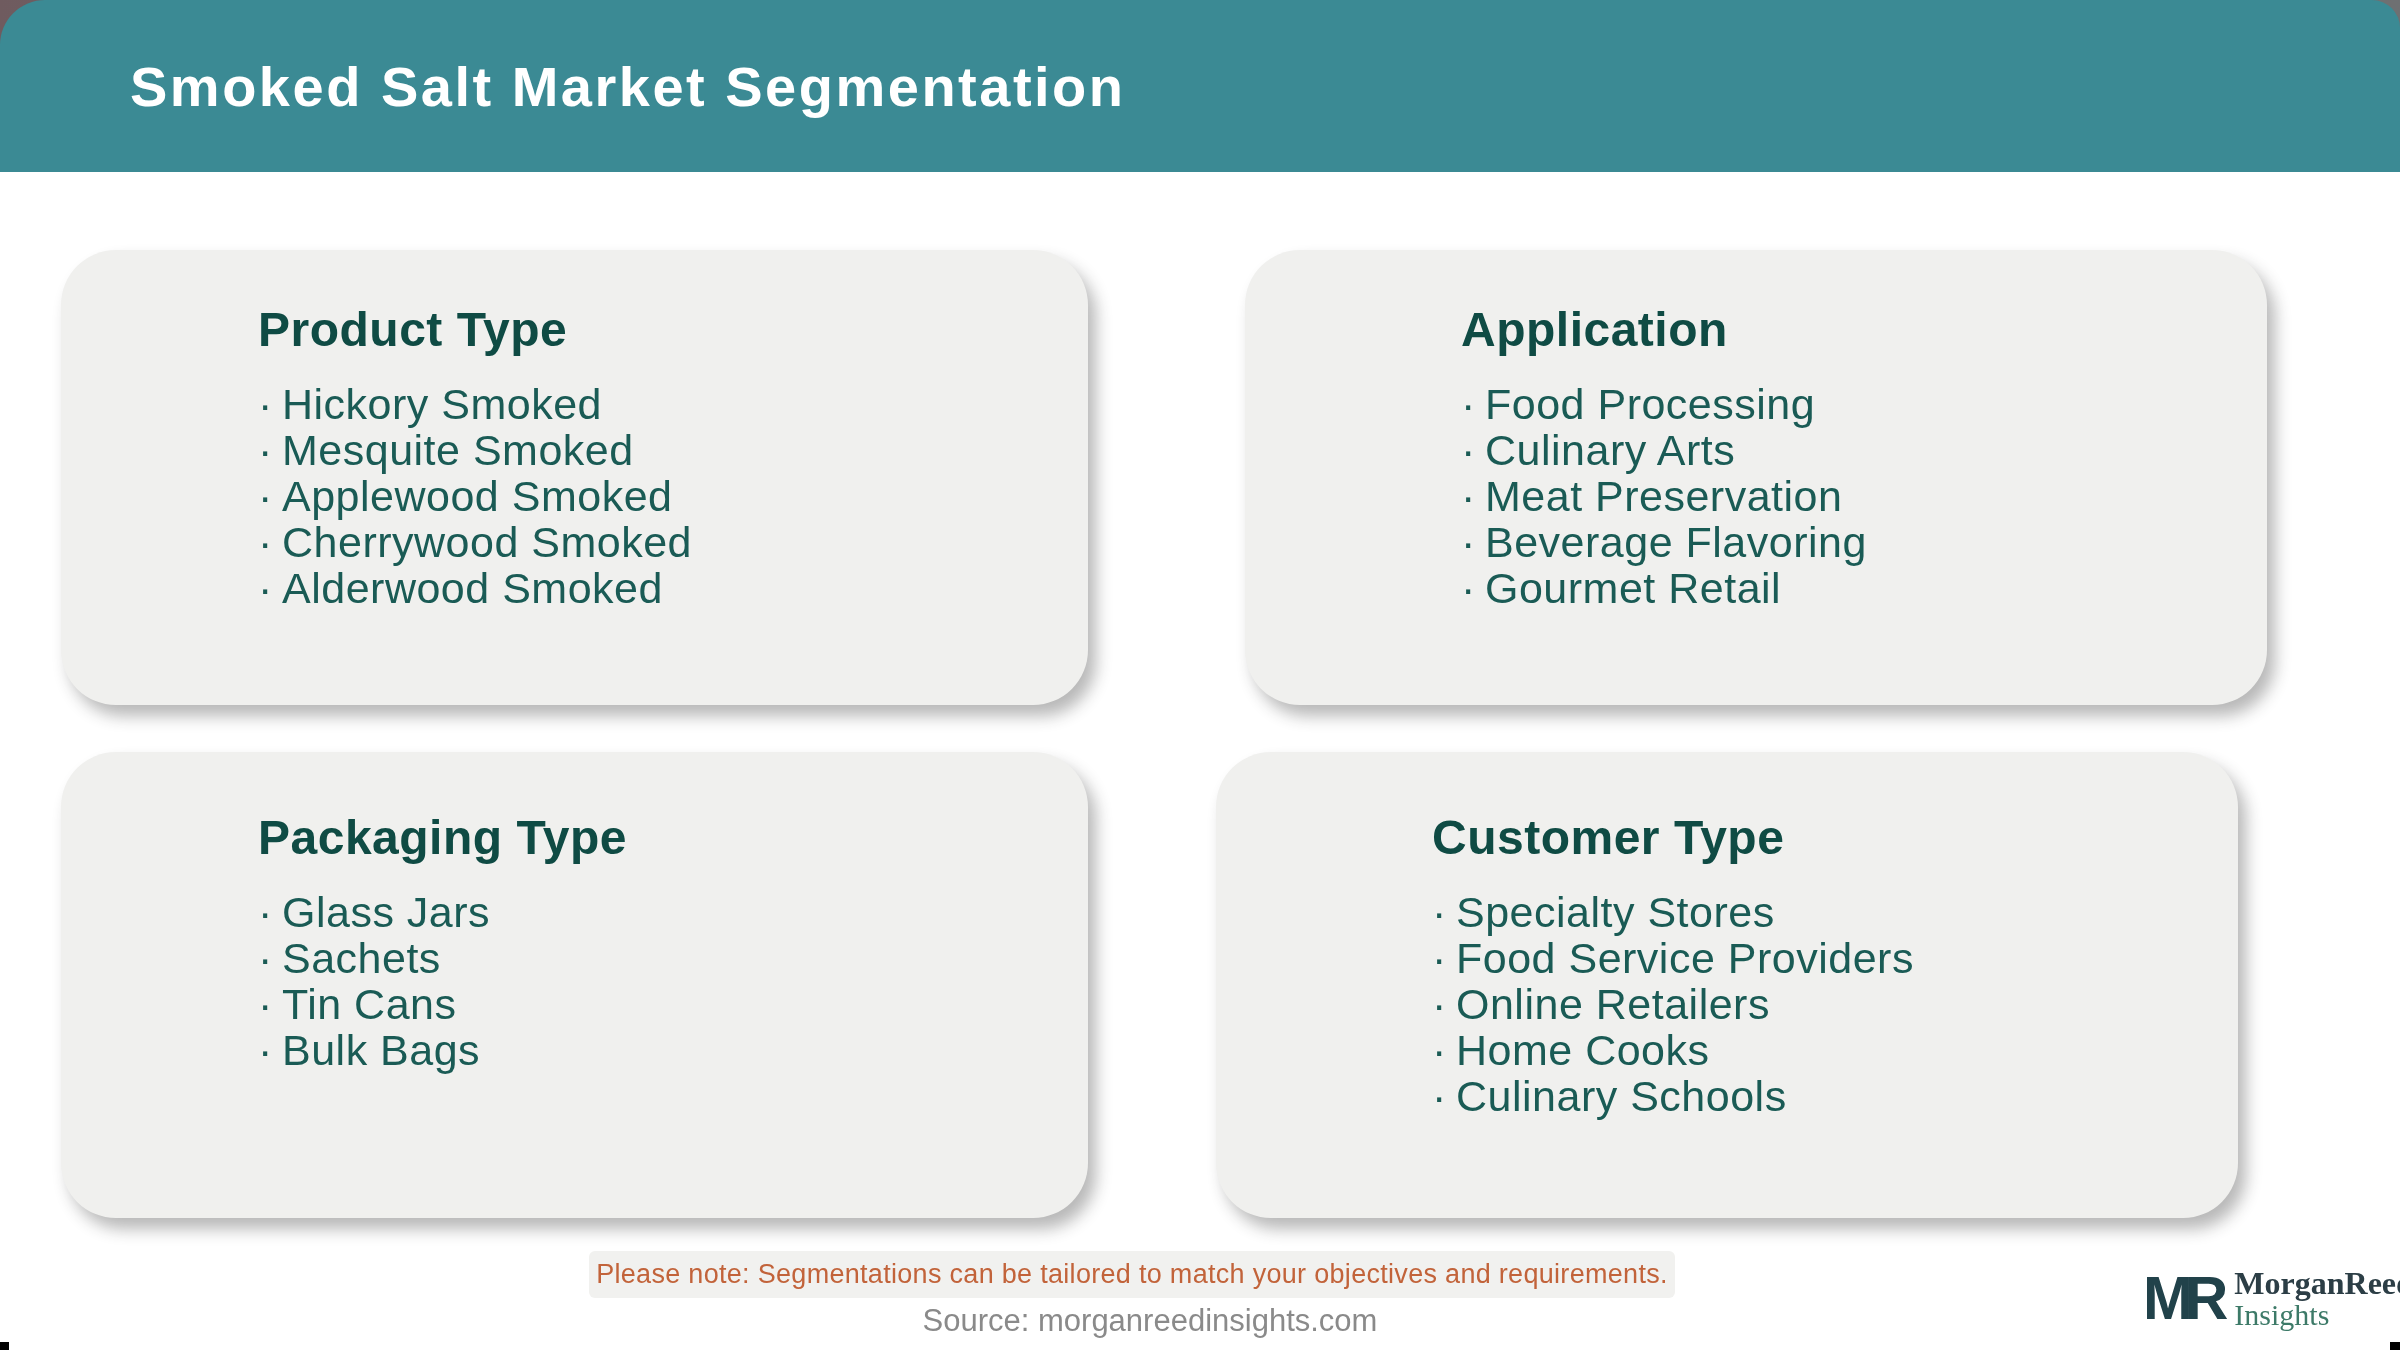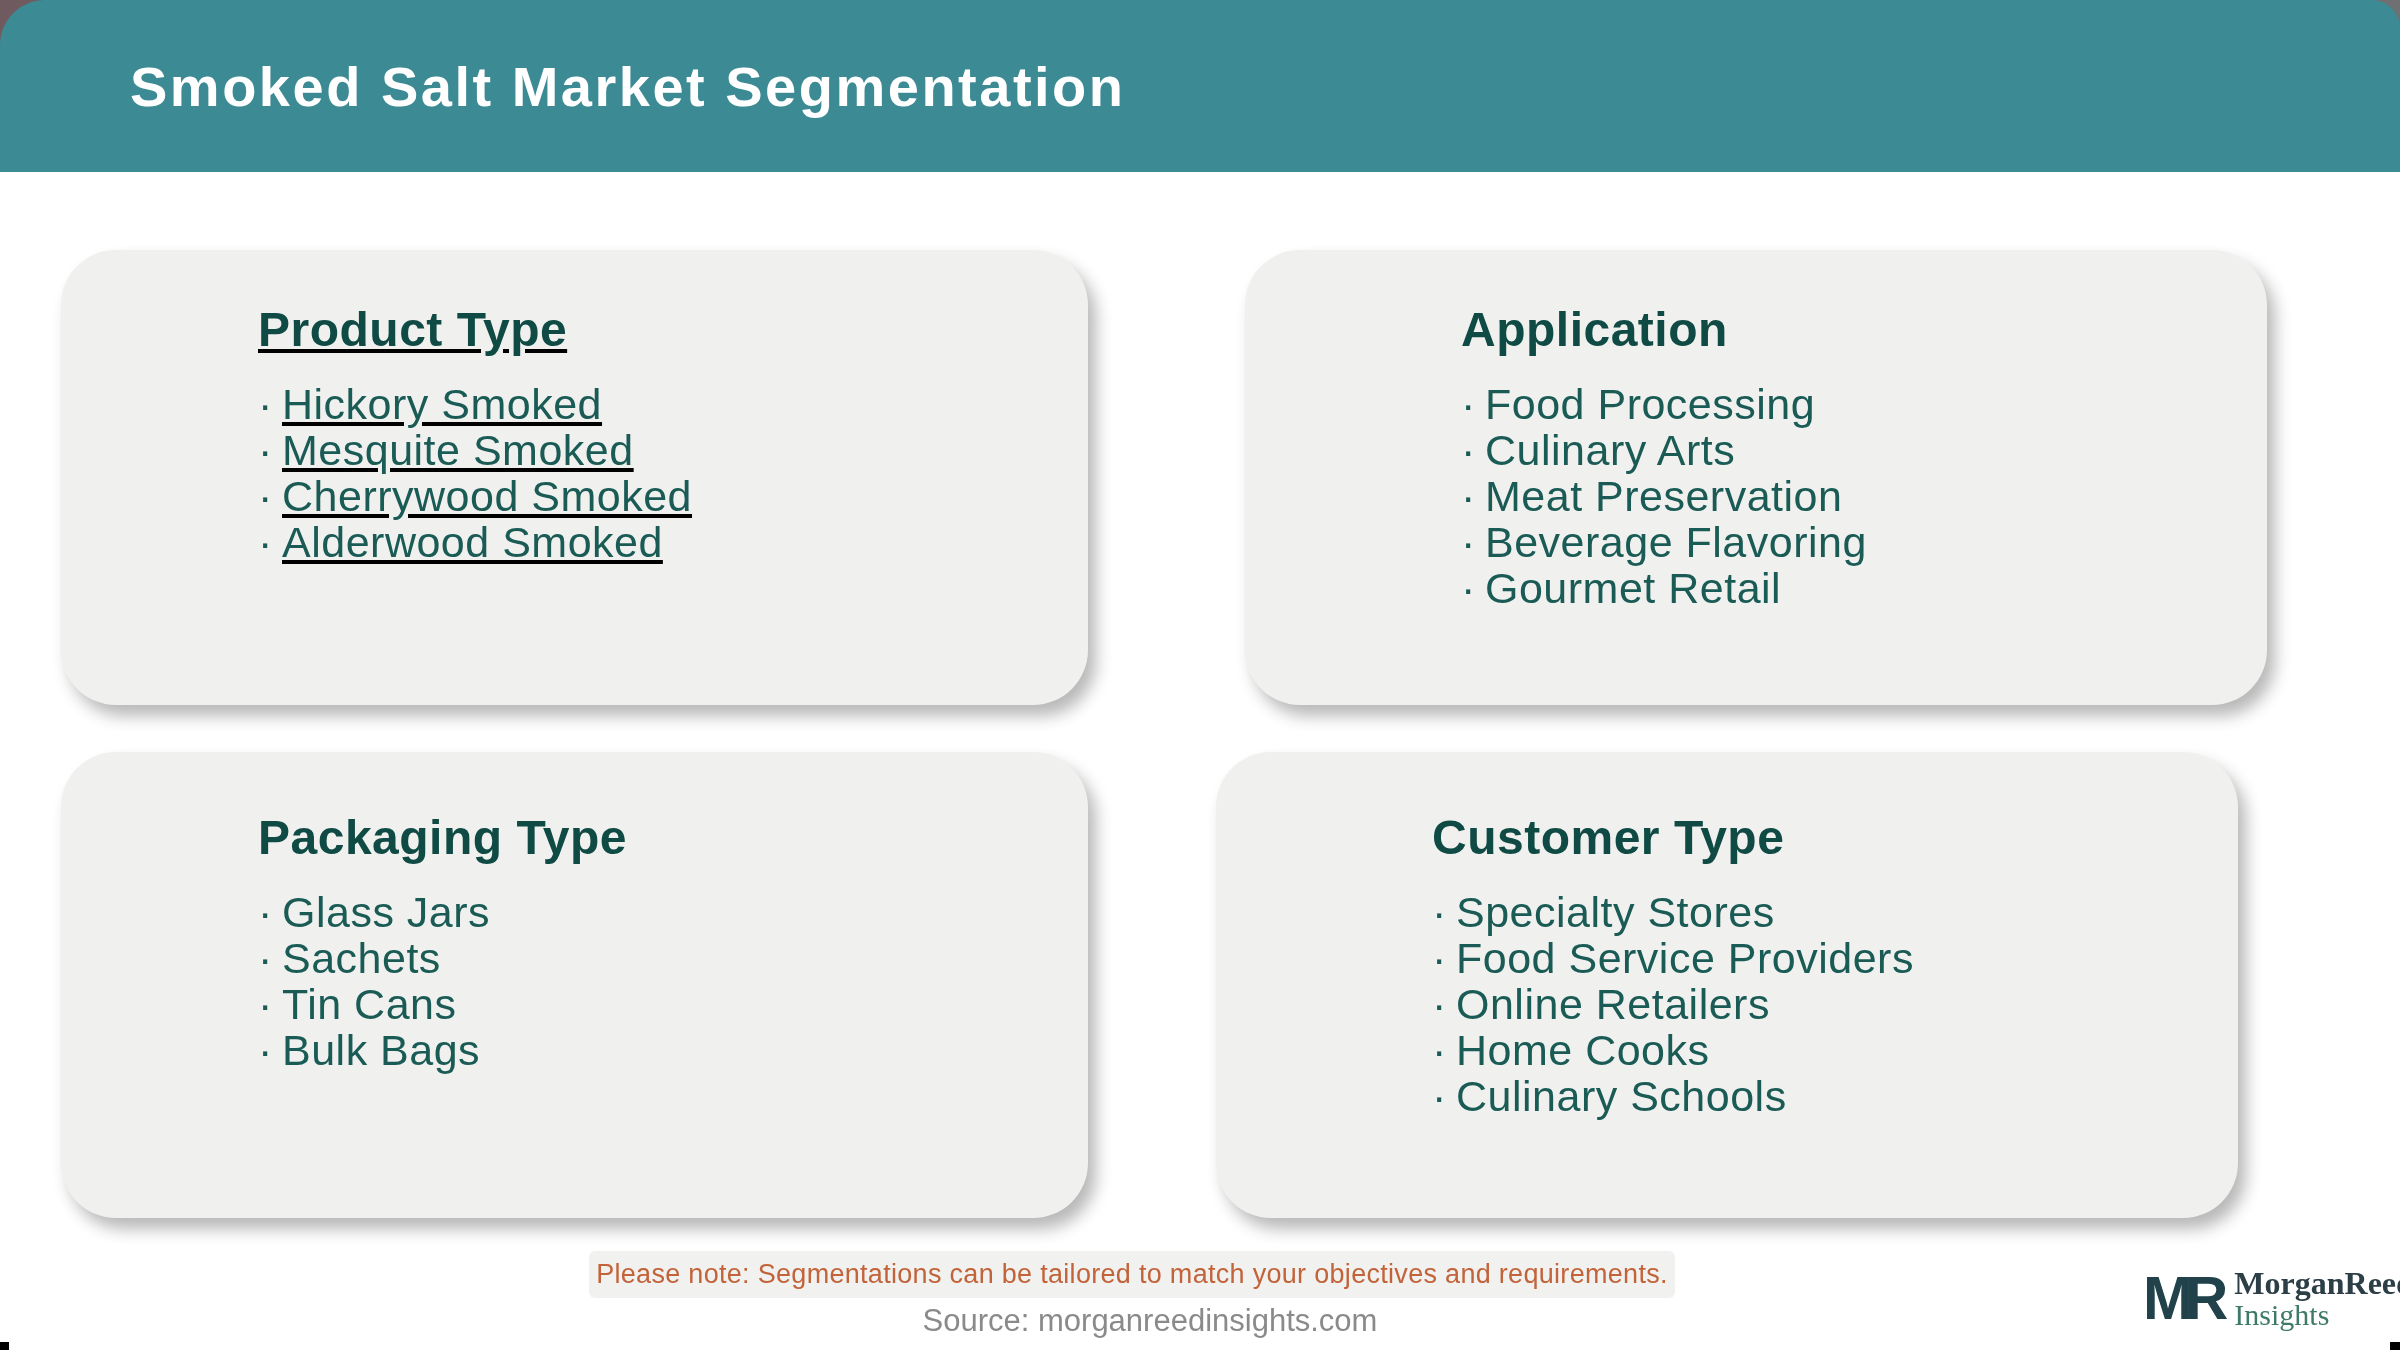--- a/index.html
+++ b/index.html
@@ -41,21 +41,21 @@
     letter-spacing: 2.5px;
   }
 
   
   .card {
     position: absolute;
     background: #f0f0ee;
     border-radius: 55px;
     box-shadow: 8px 11px 16px rgba(40, 40, 40, 0.33);
   }
-  .card-1 { left: 61px;   top: 250px; width: 1027px; height: 455px; padding: 52px 40px 0 197px; text-decoration: underline; }
+  .card-1 { left: 61px;   top: 250px; width: 1027px; height: 455px; padding: 52px 40px 0 197px; }
   .card-2 { left: 1245px; top: 250px; width: 1022px; height: 455px; padding: 52px 40px 0 216px; }
   .card-3 { left: 61px;   top: 752px; width: 1027px; height: 466px; padding: 58px 40px 0 197px; }
   .card-4 { left: 1216px; top: 752px; width: 1022px; height: 466px; padding: 58px 40px 0 216px; }
 
   .card-title {
     color: #0f4b44;
     font-size: 48px;
     font-weight: bold;
     letter-spacing: 0.5px;
     margin-bottom: 24px;
@@ -149,20 +149,21 @@
   <div class="header-backdrop"></div>
 
   <div class="header">
     <div class="header-title">Smoked Salt Market Segmentation</div>
   </div>
 
   <div class="card card-1">
     <div class="card-title">Product Type</div>
     <div class="card-item"><span class="bullet">·</span><span>Hickory Smoked</span></div>
     <div class="card-item"><span class="bullet">·</span><span>Mesquite Smoked</span></div>
+    <div class="card-item"><span class="bullet">·</span><span>Applewood Smoked</span></div>
     <div class="card-item"><span class="bullet">·</span><span>Cherrywood Smoked</span></div>
     <div class="card-item"><span class="bullet">·</span><span>Alderwood Smoked</span></div>
   </div>
 
   <div class="card card-2">
     <div class="card-title">Application</div>
     <div class="card-item"><span class="bullet">·</span><span>Food Processing</span></div>
     <div class="card-item"><span class="bullet">·</span><span>Culinary Arts</span></div>
     <div class="card-item"><span class="bullet">·</span><span>Meat Preservation</span></div>
     <div class="card-item"><span class="bullet">·</span><span>Beverage Flavoring</span></div>

